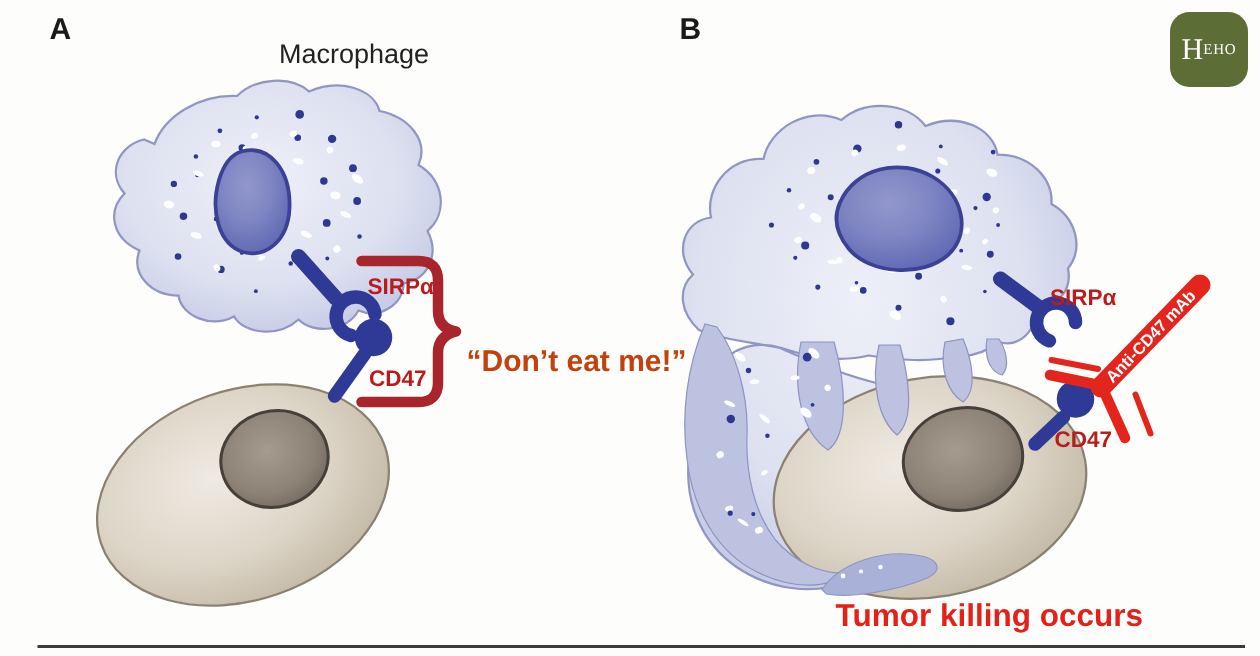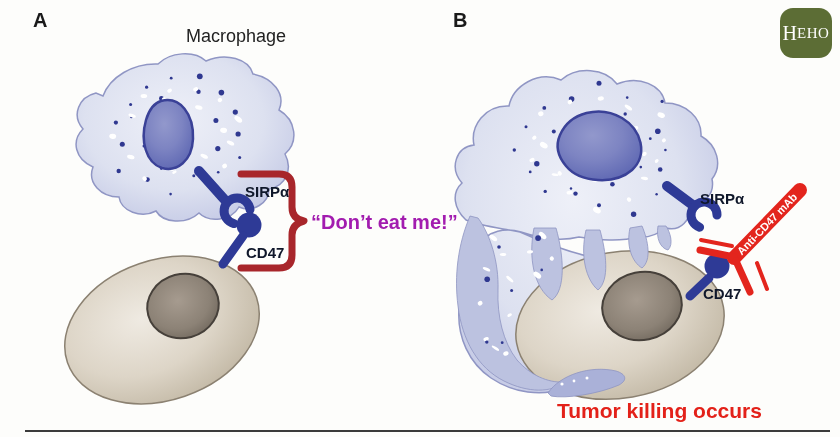--- a/index.html
+++ b/index.html
@@ -2,28 +2,28 @@
 <html><head>
 <meta charset="utf-8">
 <style>
   html,body{margin:0;padding:0;background:#ffffff;}
   .stage{position:relative;width:840px;height:437px;background:#fdfdfb;overflow:hidden;
          font-family:"Liberation Sans",sans-serif;}
   .stage svg{position:absolute;left:0;top:0;}
   .lbl{position:absolute;white-space:nowrap;line-height:1;}
   .panel-letter{font-weight:bold;font-size:20px;color:#1a1a1a;}
   .cell-label{font-size:18px;color:#222222;}
-  .receptor-label{font-weight:bold;font-size:15px;color:#0f172a;}
-  .speech{font-weight:bold;font-size:20px;color:#a21caf;}
+  .receptor-label{font-weight:bold;font-size:15px;color:#b91c1c;}
+  .speech{font-weight:bold;font-size:20px;color:#c2410c;margin-top:19px;}
   .caption{font-weight:bold;font-size:21px;color:#e32119;}
   .logo{position:absolute;left:780px;top:8px;width:52px;height:50px;background:#5c6d35;
         border-radius:13px;color:#fff;display:flex;align-items:center;justify-content:center;
         font-family:"Liberation Serif",serif;}
   .logo .big{font-size:20px;}
-  .logo .small{font-size:15px;letter-spacing:.5px;}
+  .logo .small{font-size:10px;letter-spacing:.5px;}
   .rule{position:absolute;left:25px;top:430px;width:805px;height:2px;background:#3b3b3b;}
 </style>
 </head>
 <body>
 
 <div class="stage">
 
   <svg width="840" height="437" viewBox="0 0 840 437">
     <defs>
       <radialGradient id="gMac" cx="45%" cy="40%" r="75%">

